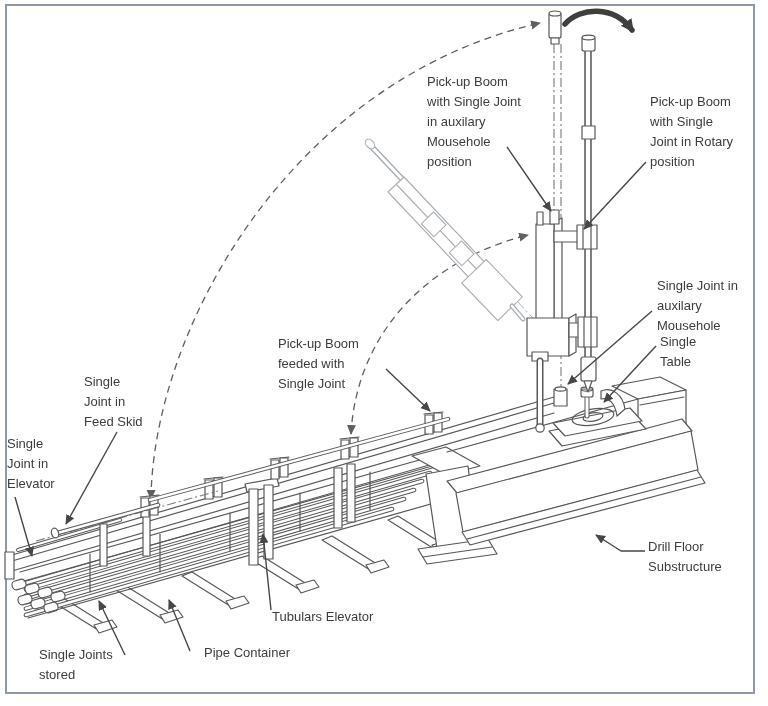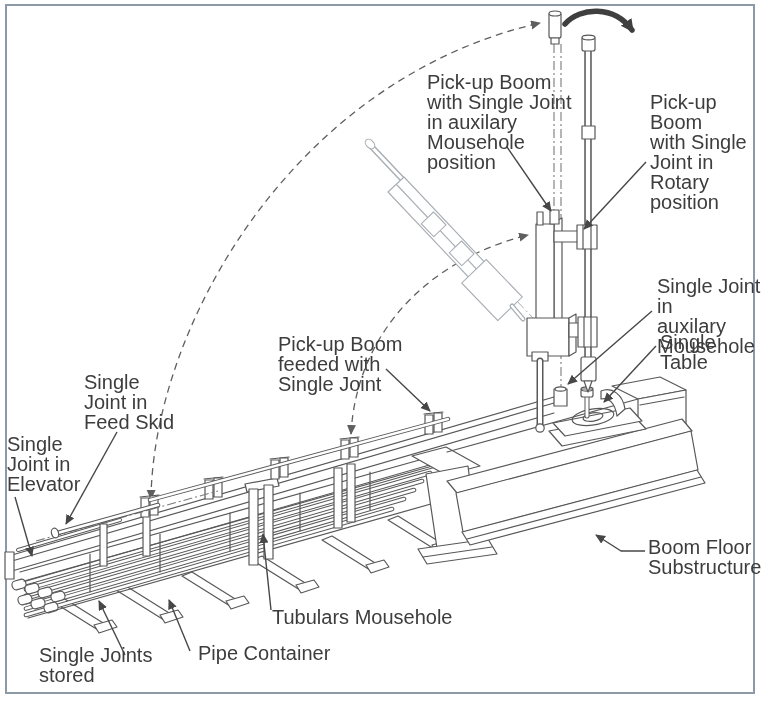--- a/index.html
+++ b/index.html
@@ -4,21 +4,21 @@
 <style>
   :root{
     --line:#585858; --ghost:#a9aeb4; --text:#3d3d3d; --border:#8e99a8; --background:#ffffff;
   }
   html,body{margin:0;padding:0;background:var(--background);}
   body{width:768px;height:706px;position:relative;overflow:hidden;
        font-family:"Liberation Sans", sans-serif;}
   .frame{position:absolute;left:5px;top:4px;width:750px;height:690px;
          border:2px solid var(--border);background:#fff;box-sizing:border-box;}
   svg{position:absolute;left:0;top:0;}
-  .lbl{position:absolute;color:var(--text);font-size:20px;line-height:20px;
+  .lbl{position:absolute;color:var(--text);font-size:13px;line-height:20px;
        white-space:pre-line;letter-spacing:0px;}
   
   .ln{stroke:var(--line);fill:none;stroke-width:1.2;stroke-linecap:round;stroke-linejoin:round;}
   .wf{stroke:var(--line);fill:#fff;stroke-width:1.2;stroke-linejoin:round;}
   .td{stroke:var(--line);fill:none;stroke-linecap:round;}   
   .tw{stroke:#fff;fill:none;stroke-linecap:round;}          
   .dash{stroke:#5f5f5f;fill:none;stroke-width:1.3;stroke-dasharray:7 5;}
   .dashdot{stroke:#7a7a7a;fill:none;stroke-width:1.1;stroke-dasharray:9 3 2 3;}
   
   .gln{stroke:var(--ghost);fill:none;stroke-width:1.1;stroke-linecap:round;}
@@ -288,16 +288,16 @@
 feeded with
 Single Joint</div>
 <div class="lbl" style="left:84px;top:372px">Single
 Joint in
 Feed Skid</div>
 <div class="lbl" style="left:7px;top:434px">Single
 Joint in
 Elevator</div>
 <div class="lbl" style="left:39px;top:645px">Single Joints
 stored</div>
-<div class="lbl" style="left:198px;top:643px">Pipe Container</div>
-<div class="lbl" style="left:272px;top:607px">Tubulars Mousehole</div>
-<div class="lbl" style="left:648px;top:537px">Boom Floor
+<div class="lbl" style="left:204px;top:643px">Pipe Container</div>
+<div class="lbl" style="left:272px;top:607px">Tubulars Elevator</div>
+<div class="lbl" style="left:648px;top:537px">Drill Floor
 Substructure</div>
 
 </body></html>

